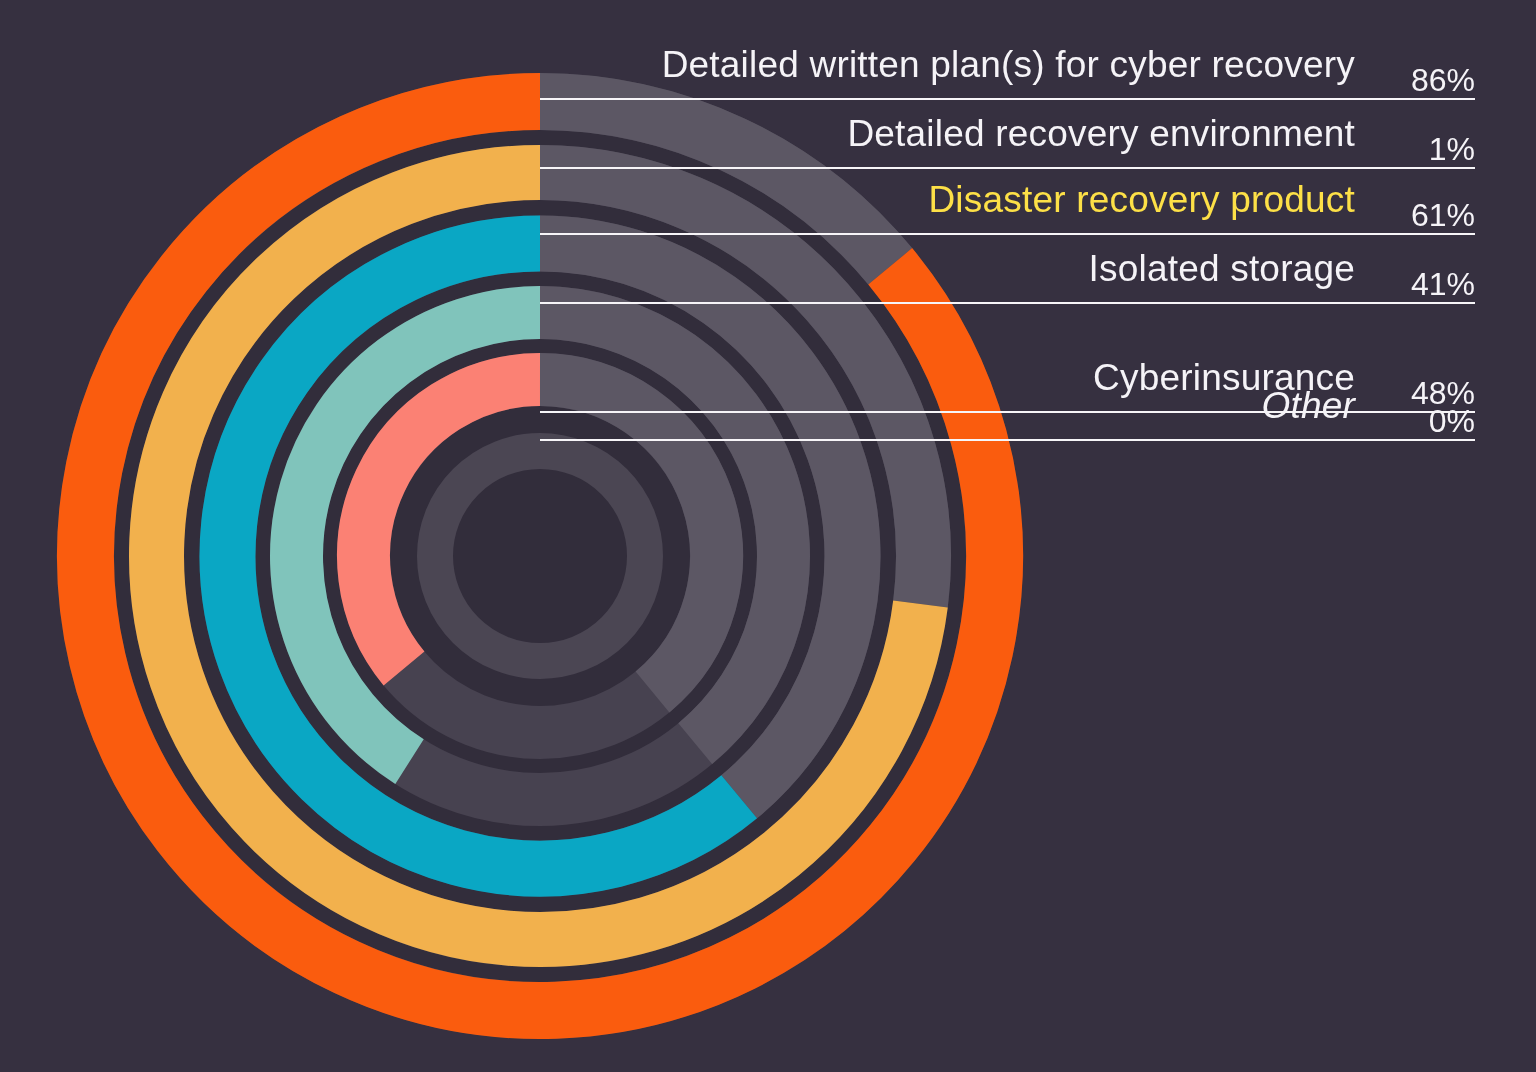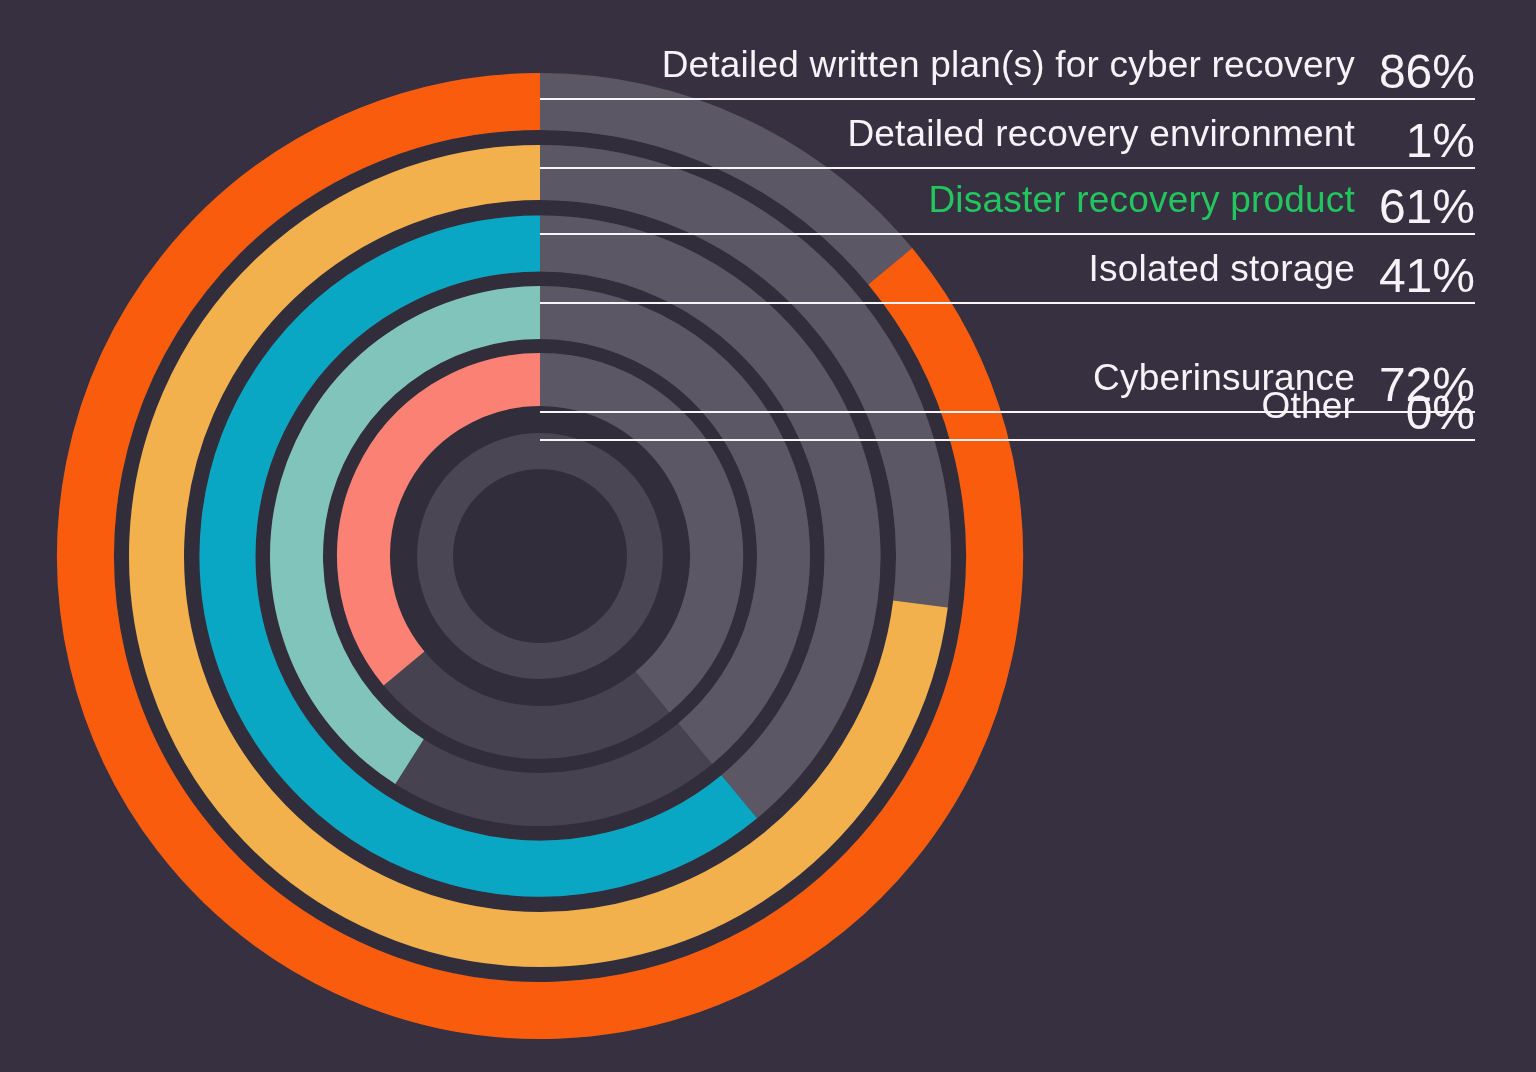--- a/index.html
+++ b/index.html
@@ -26,21 +26,21 @@
   }
   .lbl{
     font-size:37px;
     line-height:1;
     color:#F5F3F7;
     padding-bottom:15px;
     white-space:nowrap;
     letter-spacing:0.2px;
   }
   .pct{
-    font-size:48px;
+    font-size:32px;
     line-height:1;
     color:#F5F3F7;
     width:120px;
     text-align:right;
     padding-bottom:2px;
     white-space:nowrap;
   }
 </style>
 </head>
 <body style="background: rgb(54, 48, 64);">
@@ -68,29 +68,29 @@
   <div class="legend" id="legend">
       <div class="row" style="top: 36px; border-bottom-color: rgb(247, 245, 248);">
         <span class="lbl" style="color: rgb(245, 243, 247); margin-left: 28px;">Detailed written plan(s) for cyber recovery</span>
         <span class="pct" style="color: rgb(245, 243, 247);">86%</span>
       </div>
       <div class="row" style="top: 104.5px; border-bottom-color: rgb(247, 245, 248);">
         <span class="lbl" style="color: rgb(245, 243, 247);">Detailed recovery environment</span>
         <span class="pct" style="color: rgb(245, 243, 247);">1%</span>
       </div>
       <div class="row" style="top: 171px; border-bottom-color: rgb(247, 245, 248);">
-        <span class="lbl" style="color: #22c55e;">Disaster recovery product</span>
+        <span class="lbl" style="color: #fde047;">Disaster recovery product</span>
         <span class="pct" style="color: rgb(245, 243, 247); margin-top: 40px;">61%</span>
       </div>
       <div class="row" style="top: 240px; border-bottom-color: rgb(247, 245, 248);">
         <span class="lbl" style="color: rgb(245, 243, 247);">Isolated storage</span>
         <span class="pct" style="color: rgb(245, 243, 247); margin-top: 40px;">41%</span>
       </div>
       <div class="row" style="top: 309px; border-bottom-color: rgb(247, 245, 248); margin-top: 40px;">
         <span class="lbl" style="color: rgb(245, 243, 247);">Cyberinsurance</span>
-        <span class="pct" style="color: rgb(245, 243, 247);">72%</span>
+        <span class="pct" style="color: rgb(245, 243, 247);">48%</span>
       </div>
       <div class="row" style="top: 377px; border-bottom-color: rgb(247, 245, 248);">
-        <span class="lbl" style="color: rgb(245, 243, 247);">Other</span>
+        <span class="lbl" style="color: rgb(245, 243, 247); font-style: italic;">Other</span>
         <span class="pct" style="color: rgb(245, 243, 247);">0%</span>
       </div>
     </div>
 </div>
 
 </body></html>

